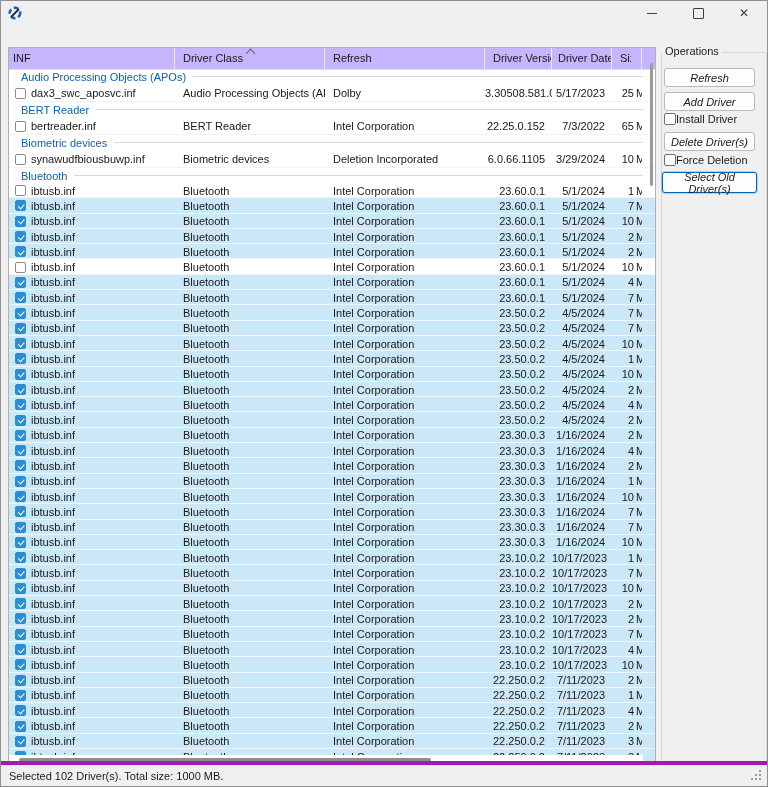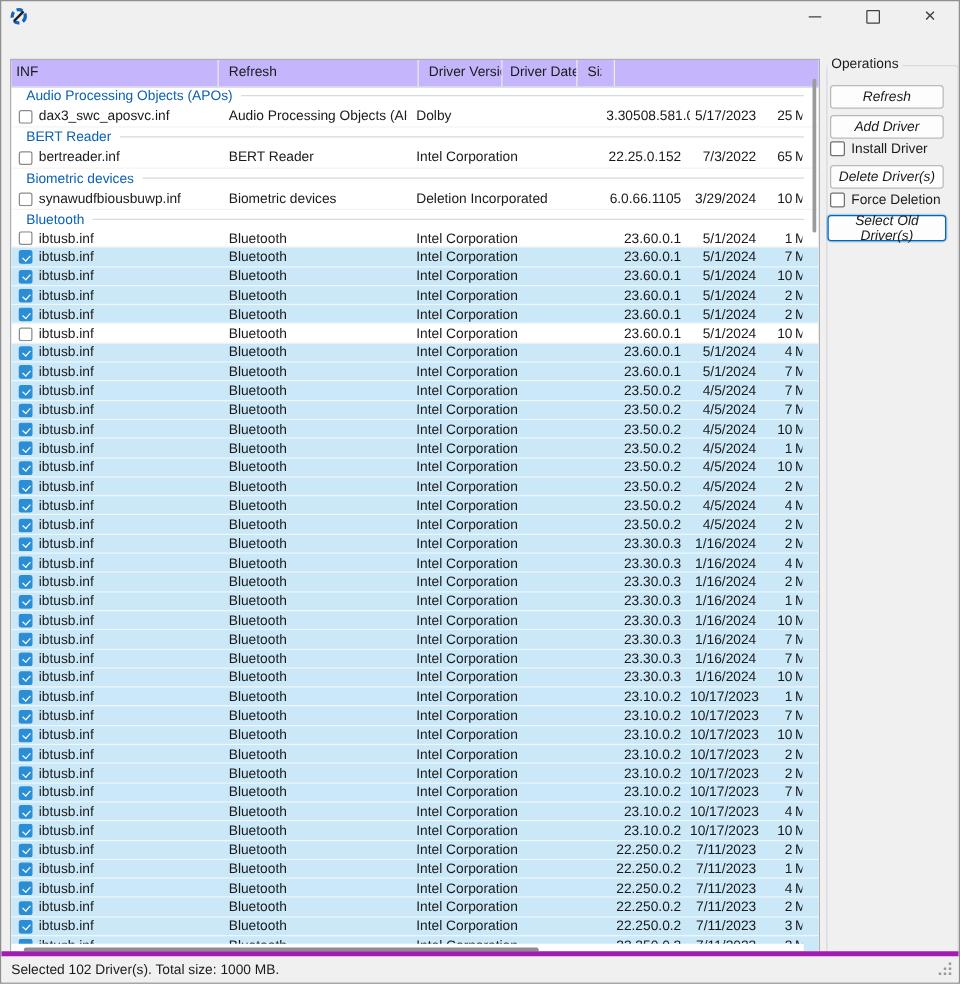--- a/index.html
+++ b/index.html
@@ -57,21 +57,21 @@
   .hscroll-thumb{position:absolute;left:10px;top:3px;width:412px;height:4px;background:#8d8d8d;border-radius:2px;}
 
   
   .ops-box{position:absolute;left:660px;top:51px;width:106px;height:713px;border:1px solid #d9d9d9;border-radius:3px;box-sizing:border-box;}
   .ops-label{position:absolute;left:661px;top:44px;font-size:11px;color:#1b1b1b;background:#f0f0f0;padding:0 3px;}
   .btn{position:absolute;left:663px;width:91px;height:19px;background:#fdfdfd;border:1px solid #b9b9b9;border-radius:3px;font-size:11px;color:#1a1a1a;display:flex;align-items:center;justify-content:center;box-sizing:border-box;font-family:inherit;font-style:italic;}
   .btn-refresh{top:67px;}
   .btn-add{top:91px;}
   .btn-delete{top:131px;}
   .btn-selectold{top:171px;left:661px;width:95px;height:21px;border:1px solid #0067c0;box-shadow:0 0 0 1px rgba(0,103,192,.25);}
-  .chk-row{position:absolute;left:663px;display:flex;align-items:center;gap:5px;font-size:11px;color:#1a1a1a;justify-content:flex-end;}
+  .chk-row{position:absolute;left:663px;display:flex;align-items:center;gap:0;font-size:11px;color:#1a1a1a;justify-content:flex-end;}
   .chk-install{top:112px;}
   .chk-force{top:153px;}
   .chk-box{width:12px;height:12px;border:1px solid #707070;border-radius:2px;background:#fff;box-sizing:border-box;}
 
   
   .statusbar{position:absolute;left:0;right:0;bottom:0;height:21px;background:#f0f0f0;border-top:4px solid #a21caf;display:flex;align-items:center;}
   .status-text{margin-left:8px;font-size:11px;color:#1b1b1b;}
   .grip{position:absolute;right:4px;bottom:4px;width:12px;height:12px;}
   .grip::after{content:"";position:absolute;left:0;top:0;width:2px;height:2px;background:transparent;
     box-shadow:8px 0 #9a9a9a,8px 4px #9a9a9a,8px 8px #9a9a9a,4px 4px #9a9a9a,4px 8px #9a9a9a,0 8px #9a9a9a;}
@@ -101,20 +101,21 @@
 
   <div class="menubar">
     <span class="menu-item">File</span>
     <span class="menu-item">Language</span>
     <span class="menu-item">Help</span>
   </div>
 
   <div class="table">
     <div class="thead">
       <div class="hcell c-inf">INF</div>
+      <div class="hcell c-class"><span>Driver Class</span><span class="sort-chevron"></span></div>
       <div class="hcell c-prov">Refresh</div>
       <div class="hcell c-ver">Driver Version</div>
       <div class="hcell c-date">Driver Date</div>
       <div class="hcell c-size"><span class="h-size-clip">Size</span></div>
     </div>
     <div class="tbody">
         <div class="group-row">
           <span class="group-label">Audio Processing Objects (APOs)</span>
           <span class="group-line"></span>
         </div>

